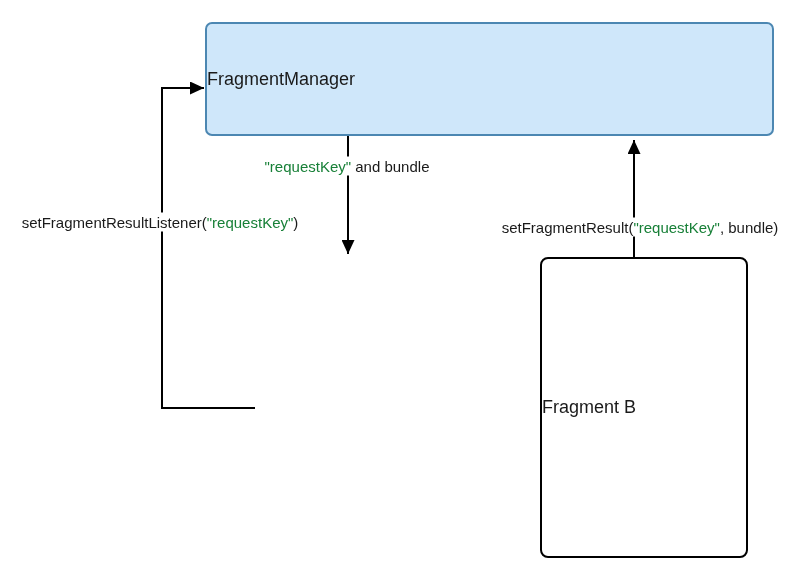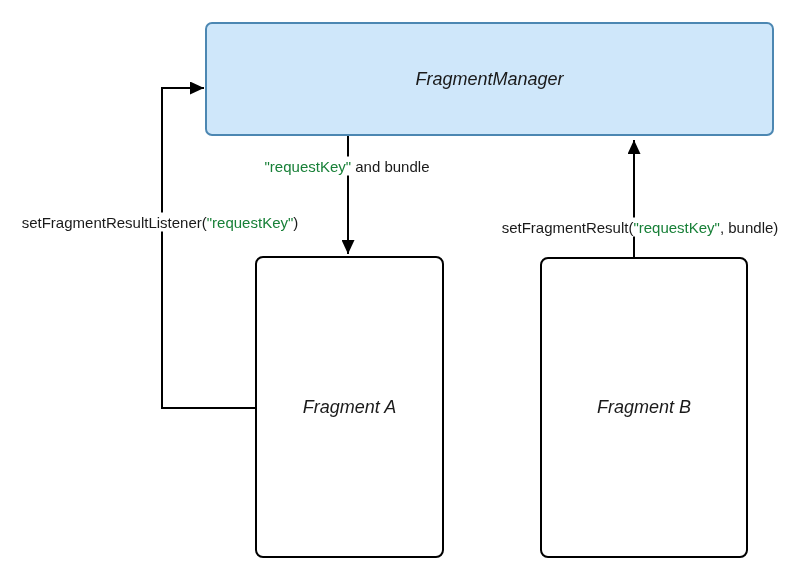--- a/index.html
+++ b/index.html
@@ -37,24 +37,23 @@
   }
   .wires marker path{
     fill:var(--line);
     stroke:none;
   }
   .node{
     position:absolute;
     box-sizing:border-box;
     display:flex;
     align-items:center;
-    justify-content:center;
+    justify-content:flex-start;
     font-size:18px;
     color:var(--text);
-    font-style:italic;
   }
   .node-manager{
     left:205px;top:22px;
     width:569px;height:114px;
     background:var(--manager_fill);
     border:2px solid var(--manager_border);
     border-radius:7px;
   }
   .node-fragment{
     background:var(--fragment_fill);
@@ -98,23 +97,20 @@
     </defs>
     <path class="connector" d="M255,408 H162 V88 H204" marker-end="url(#arrowhead)"></path>
     <path class="connector" d="M348,136 V254" marker-end="url(#arrowhead)"></path>
     <path class="connector" d="M634,258 V140" marker-end="url(#arrowhead)"></path>
   </svg>
 
   <div class="node node-manager">
     <span>FragmentManager</span>
   </div>
 
-  <div class="node node-fragment node-a">
-    <span>Fragment A</span>
-  </div>
 
   <div class="node node-fragment node-b">
     <span>Fragment B</span>
   </div>
 
   <div class="edge-label lbl-delivery"><span class="lit">"requestKey"</span><span> and bundle</span></div>
 
   <div class="edge-label lbl-listener"><span>setFragmentResultListener(</span><span class="lit">"requestKey"</span><span>)</span></div>
 
   <div class="edge-label lbl-setresult"><span>setFragmentResult(</span><span class="lit">"requestKey"</span><span>, bundle)</span></div>

